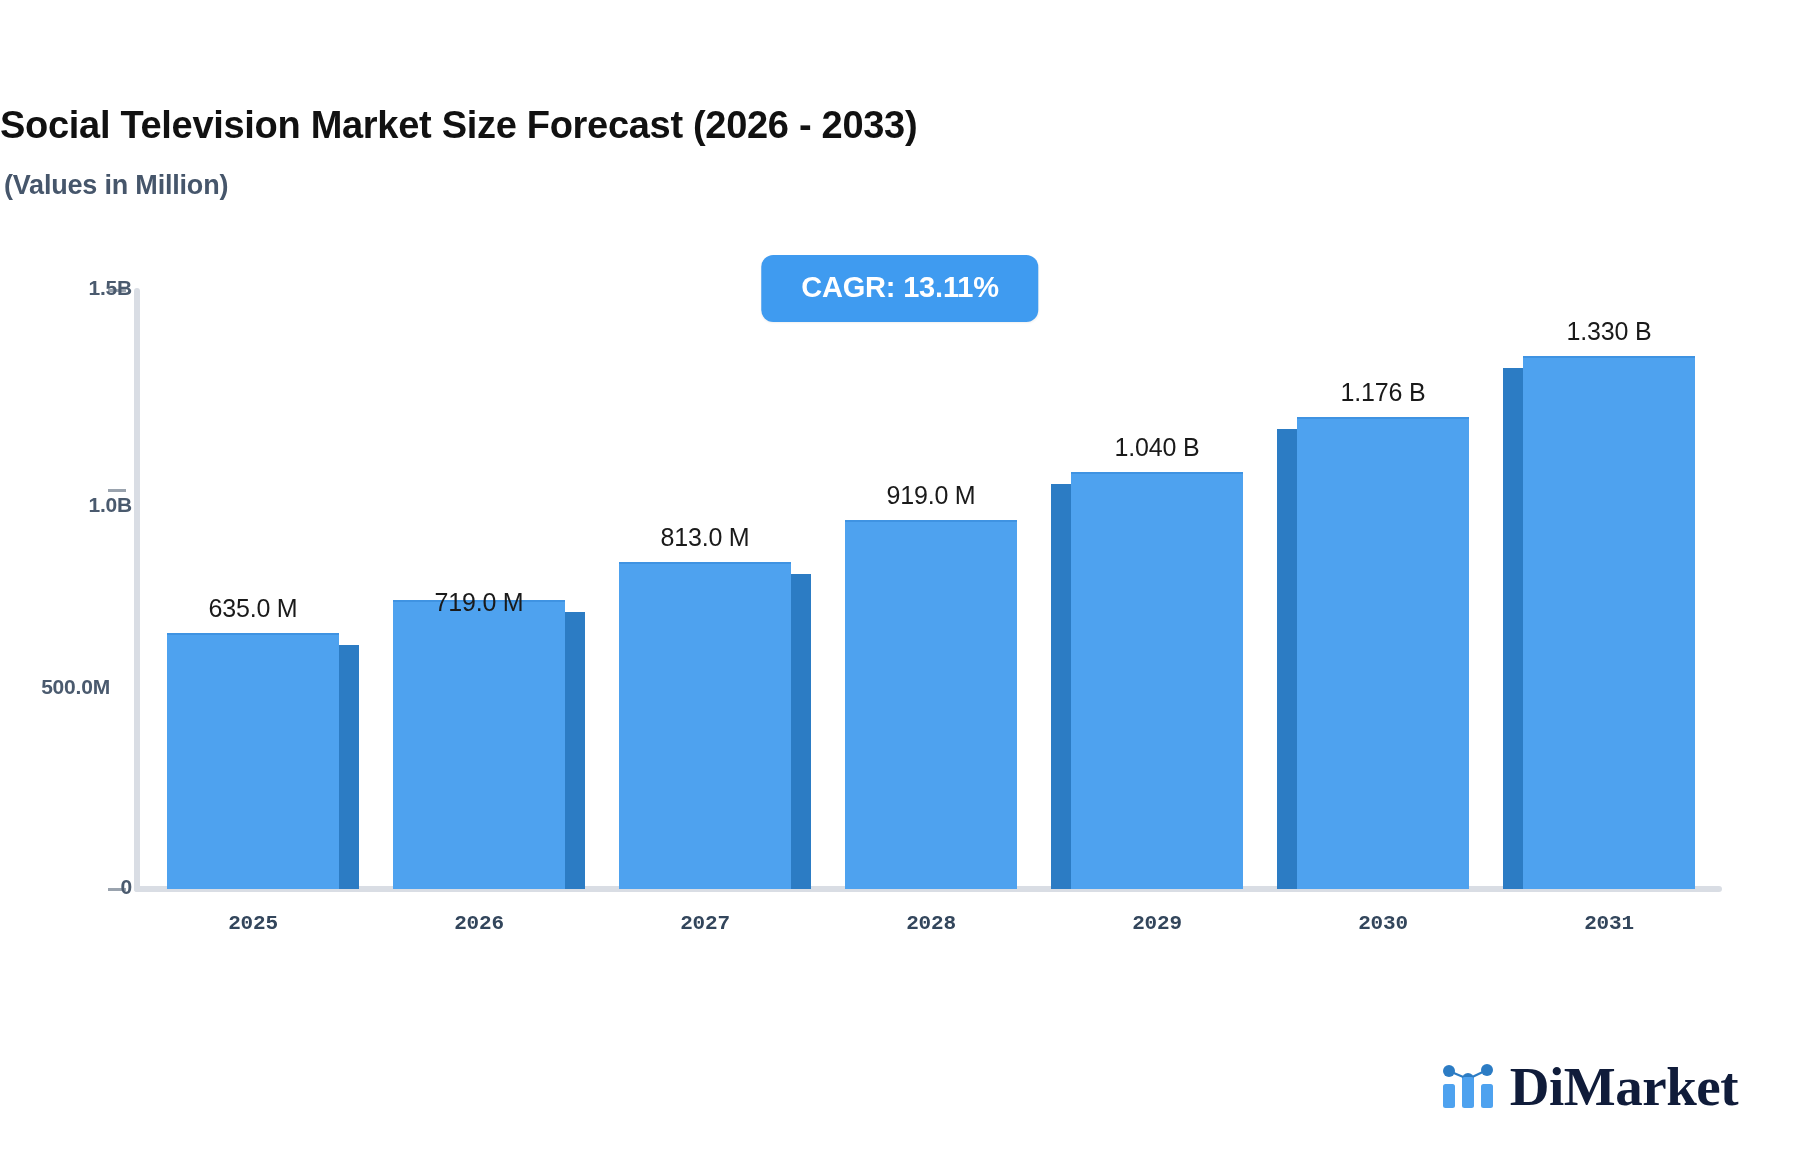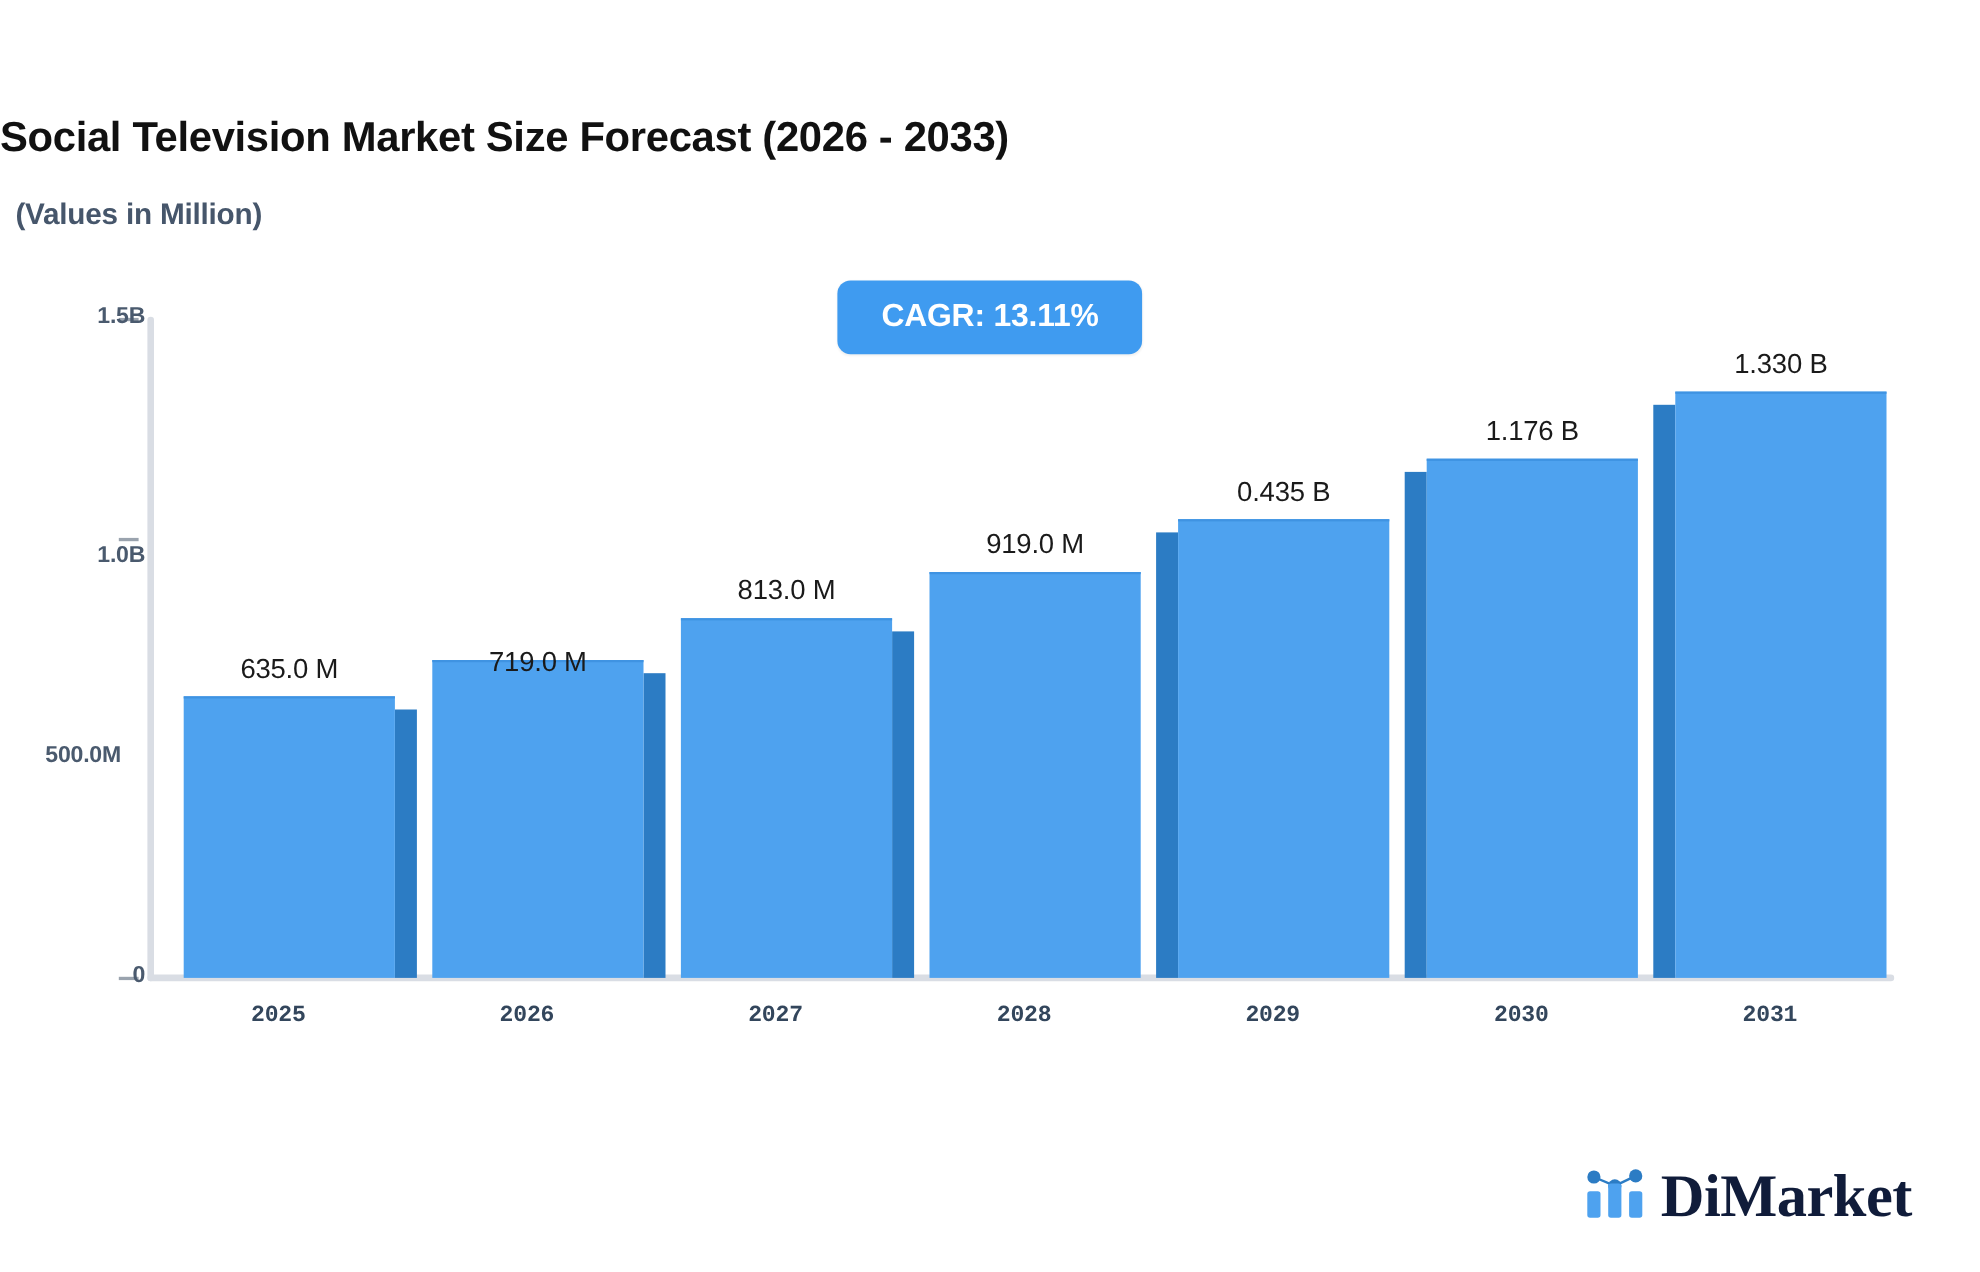--- a/index.html
+++ b/index.html
@@ -24,21 +24,21 @@
   #chart-title {
     margin: 0;
     padding-top: 106px;
     font-size: 38px;
     font-weight: 700;
     color: #111111;
     letter-spacing: -0.3px;
     line-height: 1.05;
   }
   #chart-subtitle {
-    margin: 14px;
+    margin: 4px;
     padding-top: 20px;
     font-size: 27px;
     font-weight: 700;
     color: #46566b;
     letter-spacing: -0.2px;
   }
 
   
   #cagr-badge {
     position: absolute;
@@ -101,21 +101,20 @@
     font-weight: 700;
     color: #4a5a6e;
     letter-spacing: -0.2px;
     white-space: nowrap;
   }
 
   
   .bar-group {
     position: absolute;
     bottom: 0;
-    padding-left: 20px;
   }
   .bar-front {
     position: absolute;
     bottom: 0;
     left: 0;
     width: 100%;
     background: #4ea2ef;
     border-top: 2px solid #3f93e2;
   }
   .bar-side {
@@ -210,21 +209,21 @@
         <div class="bar-front" style="height: 324.658px;"></div>
         <div class="bar-value">813.0 M</div>
       </div>
       <div class="bar-group" style="left: 845px; width: 172px; height: 366.987px; bottom: 267px;">
         <div class="bar-front" style="height: 366.987px;"></div>
         <div class="bar-value">919.0 M</div>
       </div>
       <div class="bar-group" style="left: 1071px; width: 172px; height: 415.307px; bottom: 267px;">
         <div class="bar-side left" style="height: 405.307px;"></div>
         <div class="bar-front" style="height: 415.307px;"></div>
-        <div class="bar-value">0.435 B</div>
+        <div class="bar-value">1.040 B</div>
       </div>
       <div class="bar-group" style="left: 1297px; width: 172px; height: 469.616px; bottom: 267px;">
         <div class="bar-side left" style="height: 459.616px;"></div>
         <div class="bar-front" style="height: 469.616px;"></div>
         <div class="bar-value">1.176 B</div>
       </div>
       <div class="bar-group" style="left: 1523px; width: 172px; height: 531.113px; bottom: 267px;">
         <div class="bar-side left" style="height: 521.113px;"></div>
         <div class="bar-front" style="height: 531.113px;"></div>
         <div class="bar-value">1.330 B</div>

